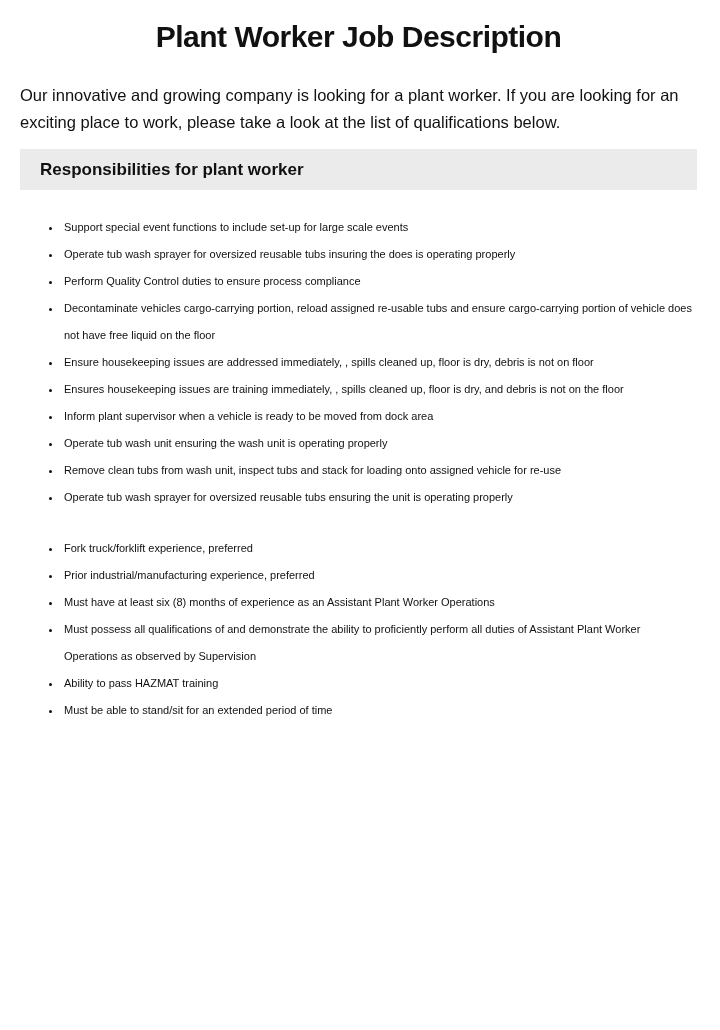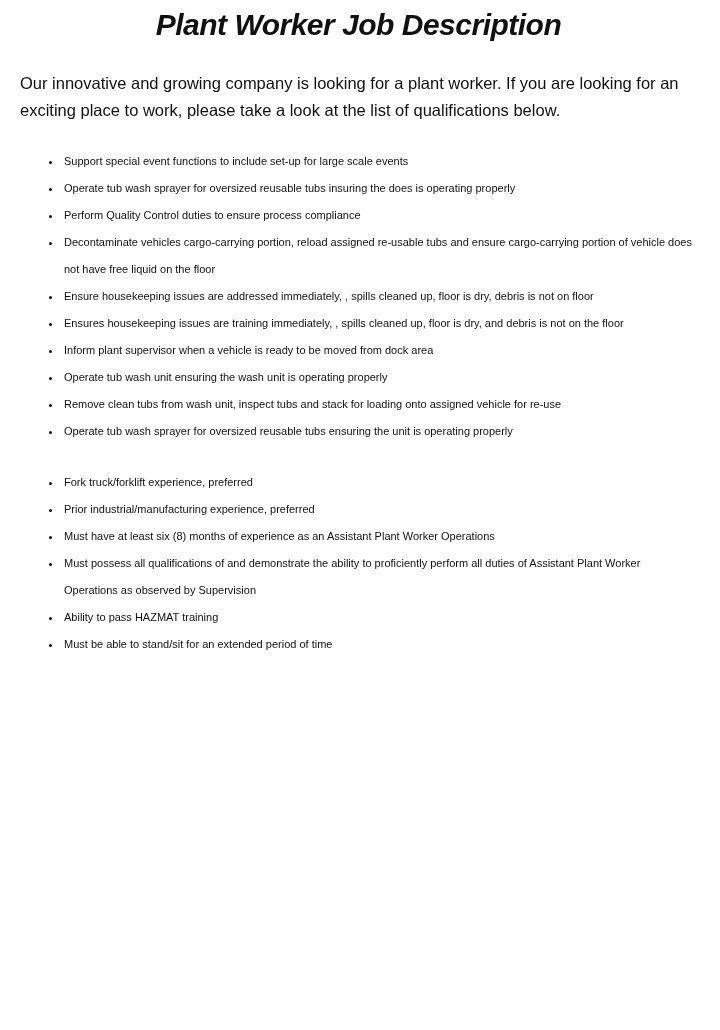--- a/index.html
+++ b/index.html
@@ -12,23 +12,22 @@
   .page {
     width: 720px;
     box-sizing: border-box;
     padding: 6px 23px 10px 20px;
   }
   .doc-title {
     font-size: 30px;
     font-weight: 700;
     text-align: center;
     line-height: 38px;
-    margin: 0 0 26px 0;
+    margin: 12px 0 26px 0;
     letter-spacing: -0.5px;
-    font-style: italic;
   }
   .intro {
     font-size: 16.5px;
     line-height: 27px;
     margin: 0 0 13px 0;
   }
   .section-heading {
     background: #ebebeb;
     font-size: 17px;
     font-weight: 700;
@@ -50,20 +49,21 @@
 </head>
 <body>
 
 <div class="page">
 
   <h1 class="doc-title">Plant Worker Job Description</h1>
 
   <p class="intro">Our innovative and growing company is looking for a plant worker. If you are looking for an exciting place to work, please take a look at the list of qualifications below.</p>
 
   <div>
+    <h2 class="section-heading">Responsibilities for plant worker</h2>
     <ul class="item-list">
         <li>Support special event functions to include set-up for large scale events</li>
         <li>Operate tub wash sprayer for oversized reusable tubs insuring the does is operating properly</li>
         <li>Perform Quality Control duties to ensure process compliance</li>
         <li>Decontaminate vehicles cargo-carrying portion, reload assigned re-usable tubs and ensure cargo-carrying portion of vehicle does not have free liquid on the floor</li>
         <li>Ensure housekeeping issues are addressed immediately, , spills cleaned up, floor is dry, debris is not on floor</li>
         <li>Ensures housekeeping issues are training immediately, , spills cleaned up, floor is dry, and debris is not on the floor</li>
         <li>Inform plant supervisor when a vehicle is ready to be moved from dock area</li>
         <li>Operate tub wash unit ensuring the wash unit is operating properly</li>
         <li>Remove clean tubs from wash unit, inspect tubs and stack for loading onto assigned vehicle for re-use</li>

